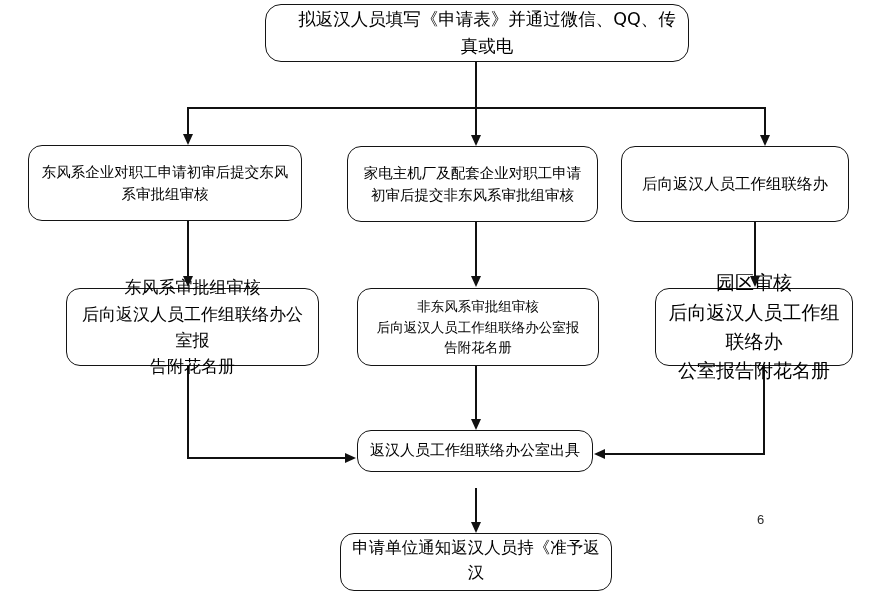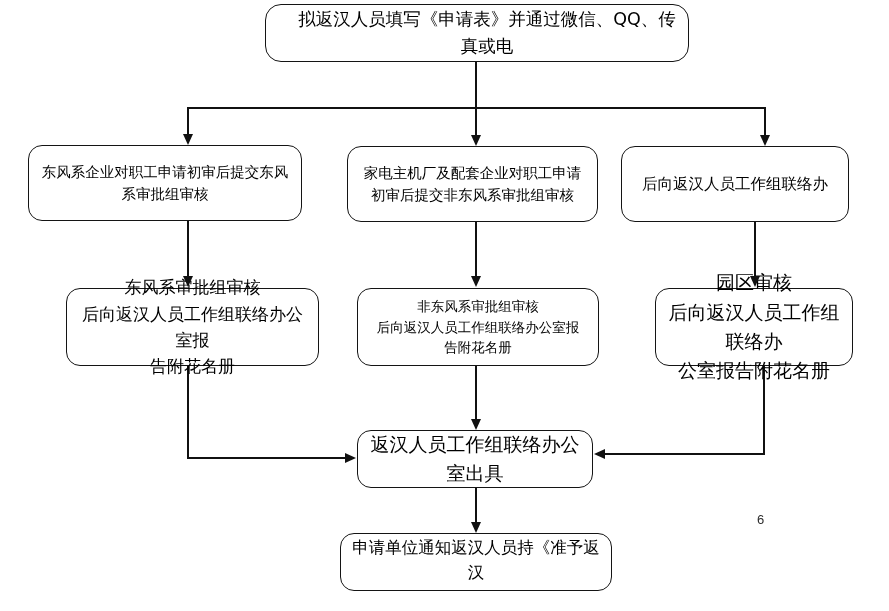--- a/index.html
+++ b/index.html
@@ -36,21 +36,21 @@
     display: block;
     white-space: pre-line;
   }
   .n-top   { left: 265px; top: 4px;   width: 424px; height: 58px;  font-size: 17.5px; border-radius: 16px; padding-left: 30px; }
   .n-r2a   { left: 28px;  top: 145px; width: 274px; height: 76px;  font-size: 14.5px; text-align: center; }
   .n-r2b   { left: 347px; top: 146px; width: 251px; height: 76px;  font-size: 14.5px; text-align: center; }
   .n-r2c   { left: 621px; top: 146px; width: 228px; height: 76px;  font-size: 15.5px; }
   .n-r3a   { left: 66px;  top: 288px; width: 253px; height: 78px;  font-size: 17px; }
   .n-r3b   { left: 357px; top: 288px; width: 242px; height: 78px;  font-size: 13.5px; justify-content: center; }
   .n-r3c   { left: 655px; top: 288px; width: 198px; height: 78px;  font-size: 19px; }
-  .n-conv  { left: 357px; top: 430px; width: 236px; height: 58px;  font-size: 19px; }
+  .n-conv  { left: 357px; top: 430px; width: 236px; height: 42px;  font-size: 15px; }
   .n-final { left: 340px; top: 533px; width: 272px; height: 58px;  font-size: 16.5px; align-items: flex-end; }
 
   .line {
     position: absolute;
     background: #111111;
     z-index: 1;
   }
   .vline { width: 1.8px; }
   .hline { height: 1.8px; }
 

